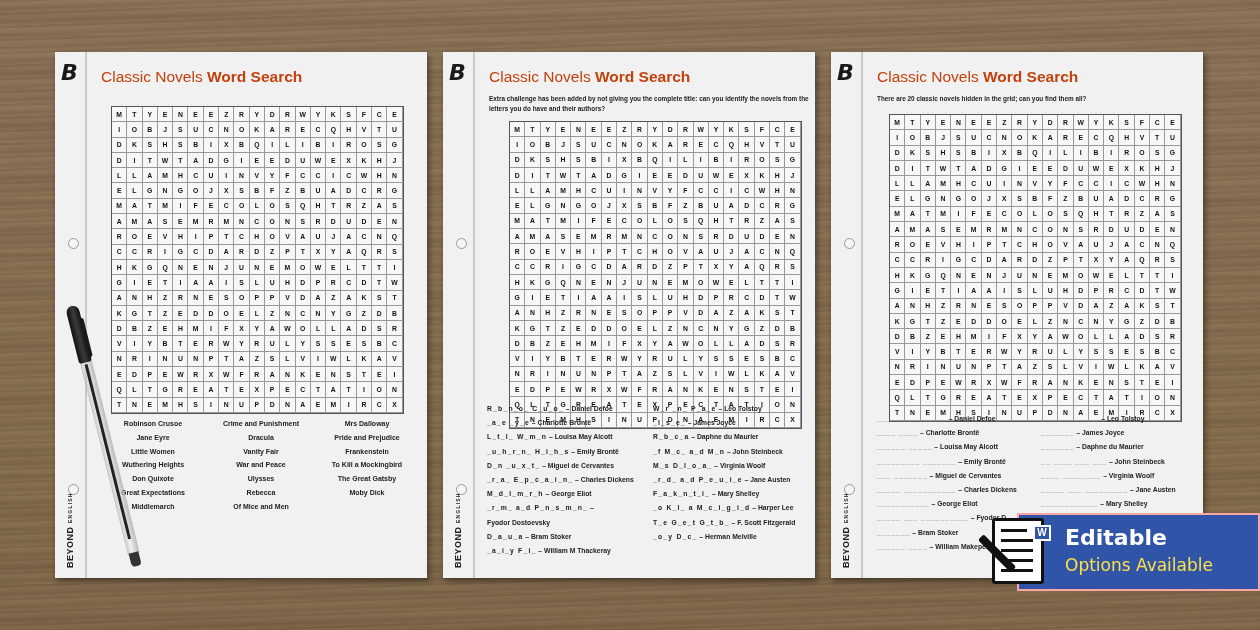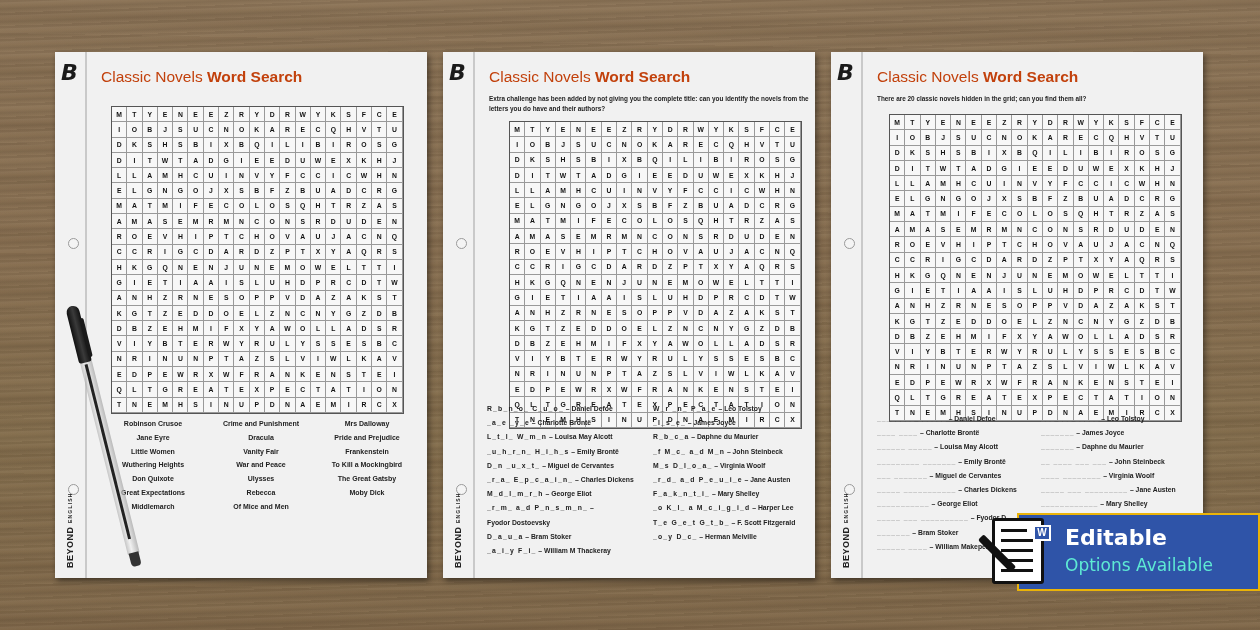--- a/index.html
+++ b/index.html
@@ -107,29 +107,29 @@
   .pen .ink {
     position: absolute; left: 6px; top: 60px; width: 3px; height: 180px; background: #222;
   }
   .pen .tip {
     position: absolute; left: 3px; top: 254px; width: 10px; height: 14px; background: #333; border-radius: 0 0 4px 4px;
   }
   
   .banner {
     position: absolute; left: 1017px; top: 513px; width: 243px; height: 78px;
     background: #2f54a8;
-    border: 2px solid #eab308;
+    border: 2px solid #fca5a5;
   }
   .banner .t1 {
     position: absolute; left: 46px; top: 10px;
     font-family: "DejaVu Sans", sans-serif; font-weight: bold; font-size: 22px; color: #fff;
   }
   .banner .t2 {
     position: absolute; left: 46px; top: 40px;
-    font-family: "DejaVu Sans", sans-serif; font-size: 17px; color: #5eead4;
+    font-family: "DejaVu Sans", sans-serif; font-size: 17px; color: #fde047;
   }
   .docicon {
     position: absolute; left: 992px; top: 518px; width: 52px; height: 66px;
     background: #fff; border: 3px solid #111; border-radius: 3px;
   }
   .docicon i {
     position: absolute; left: 6px; height: 3px; background: #111; width: 32px;
   }
   .docicon .w {
     position: absolute; right: -10px; top: 4px; width: 18px; height: 16px;

